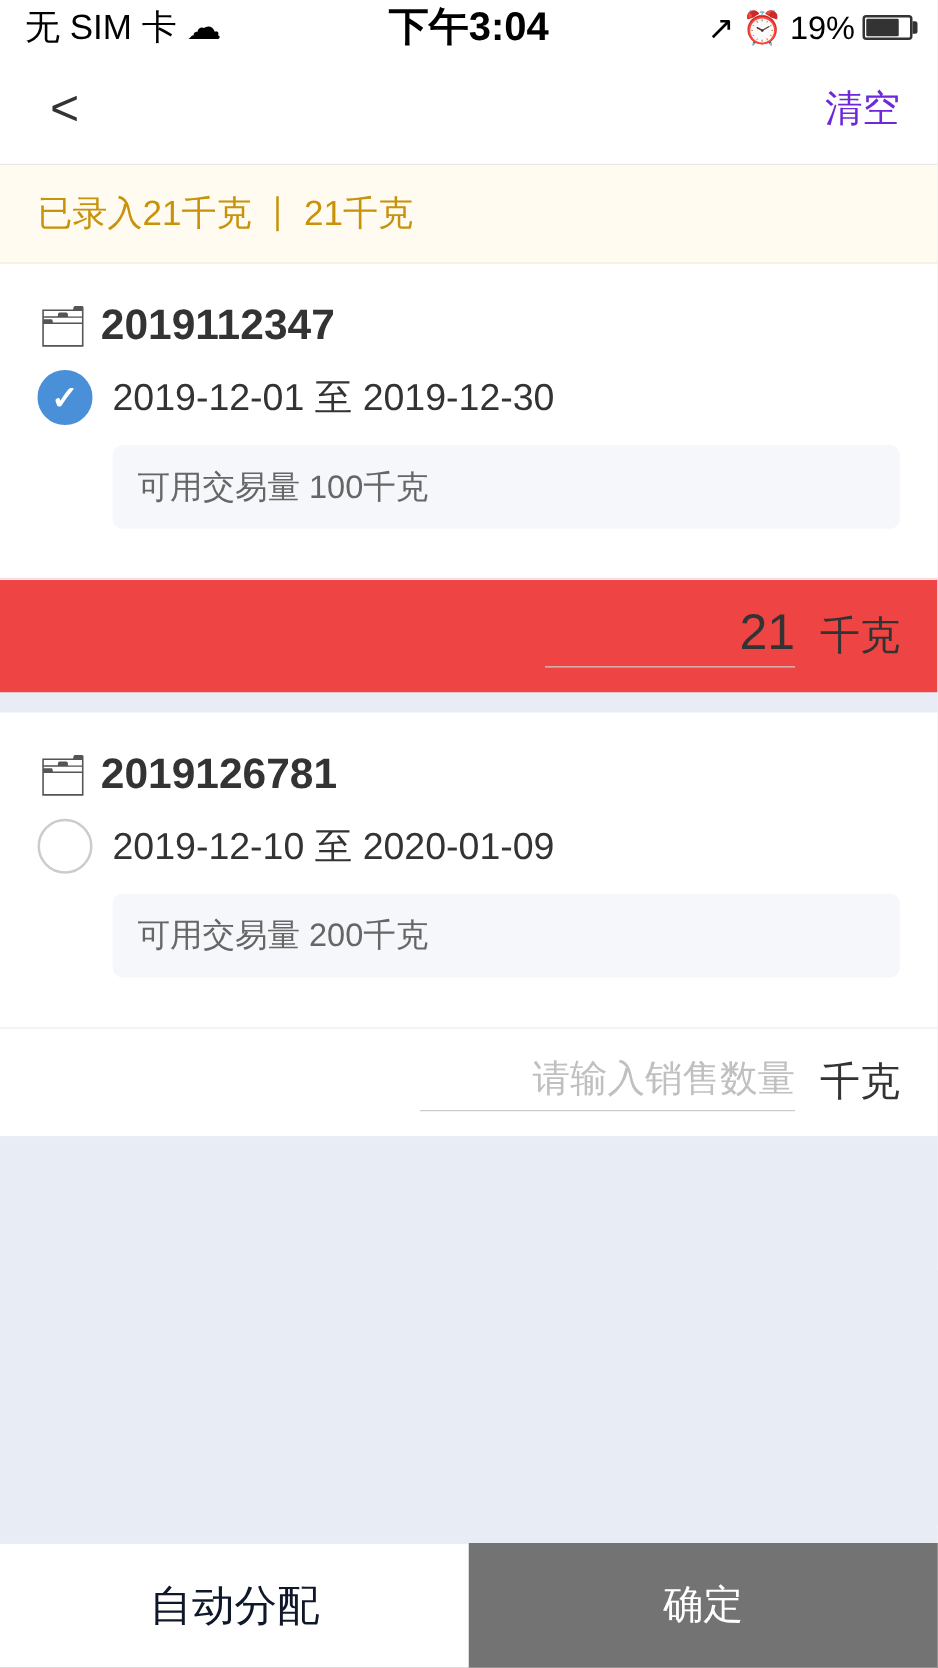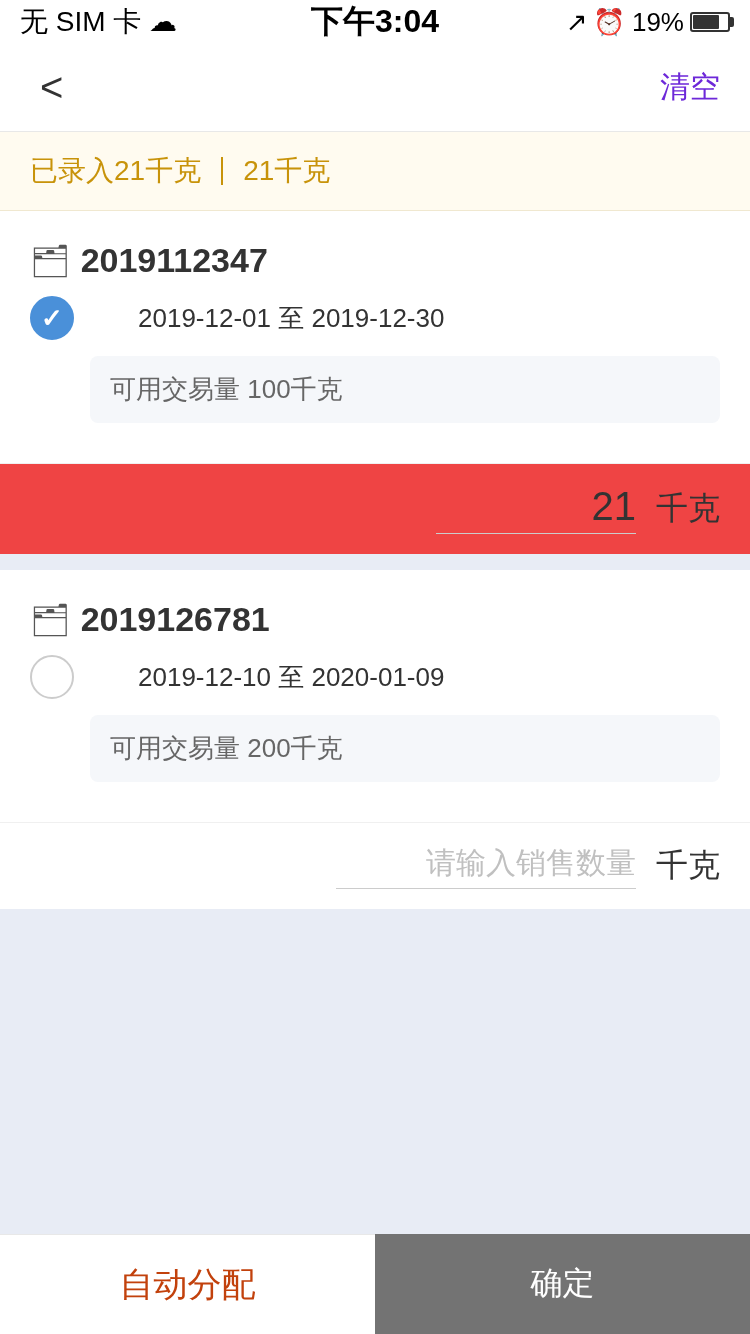--- a/index.html
+++ b/index.html
@@ -164,23 +164,22 @@
       background: #4a90d9;
       border-color: #4a90d9;
     }
     .batch-checkbox.checked::after {
       content: '✓';
       color: #fff;
       font-size: 26px;
       font-weight: bold;
     }
     .batch-date {
-      font-size: 26px;
-      color: #333;
-      margin-left: 48px;
+      font-size: 30px;
+      color: #333;
     }
     .batch-available {
       background: #f5f7fa;
       border-radius: 8px;
       padding: 16px 20px;
       font-size: 26px;
       color: #666;
       margin-left: 60px;
       margin-bottom: 10px;
     }
@@ -260,21 +259,21 @@
       height: 100px;
       display: flex;
       background: #fff;
     }
     .btn-auto {
       flex: 1;
       display: flex;
       align-items: center;
       justify-content: center;
       font-size: 34px;
-      color: #c2410c;
+      color: #0f172a;
       background: #fff;
       cursor: pointer;
       border: none;
       border-top: 1px solid #e8e8e8;
     }
     .btn-confirm {
       flex: 1;
       display: flex;
       align-items: center;
       justify-content: center;

